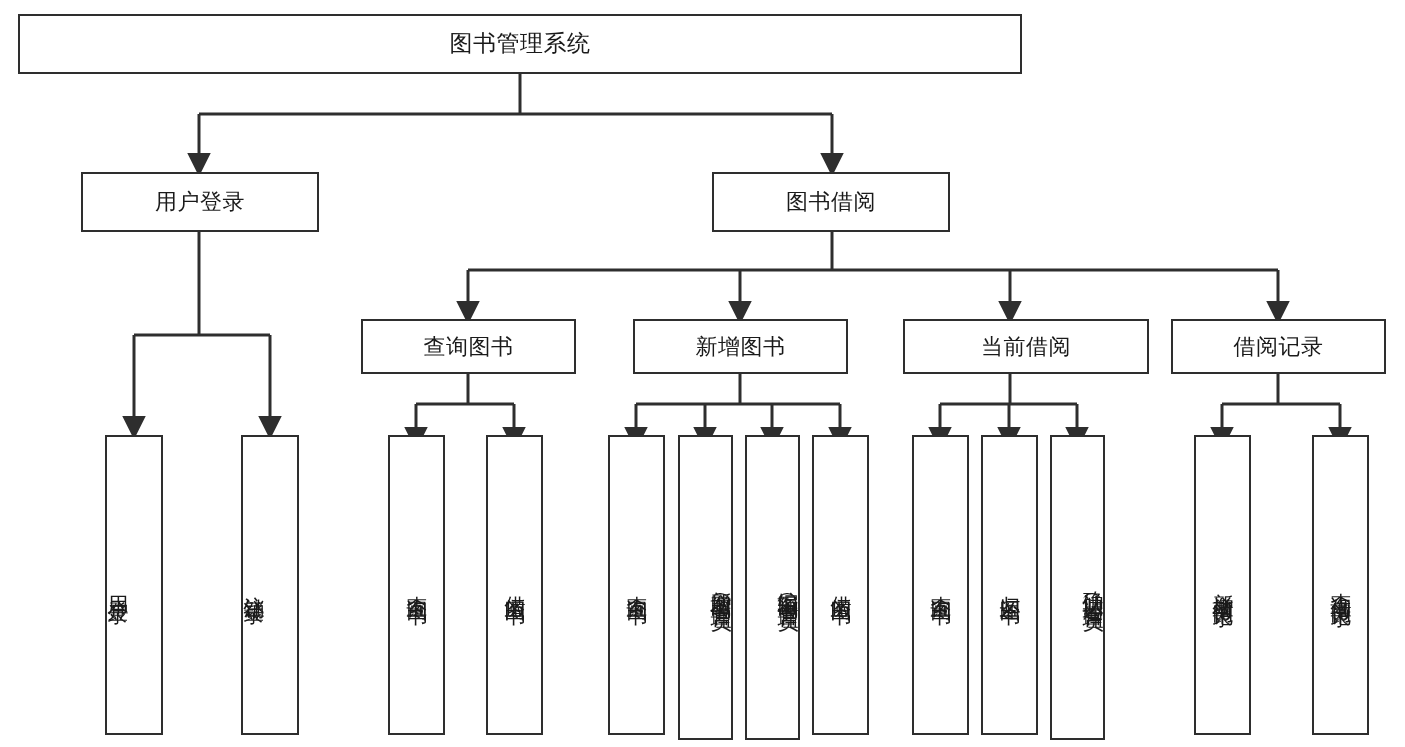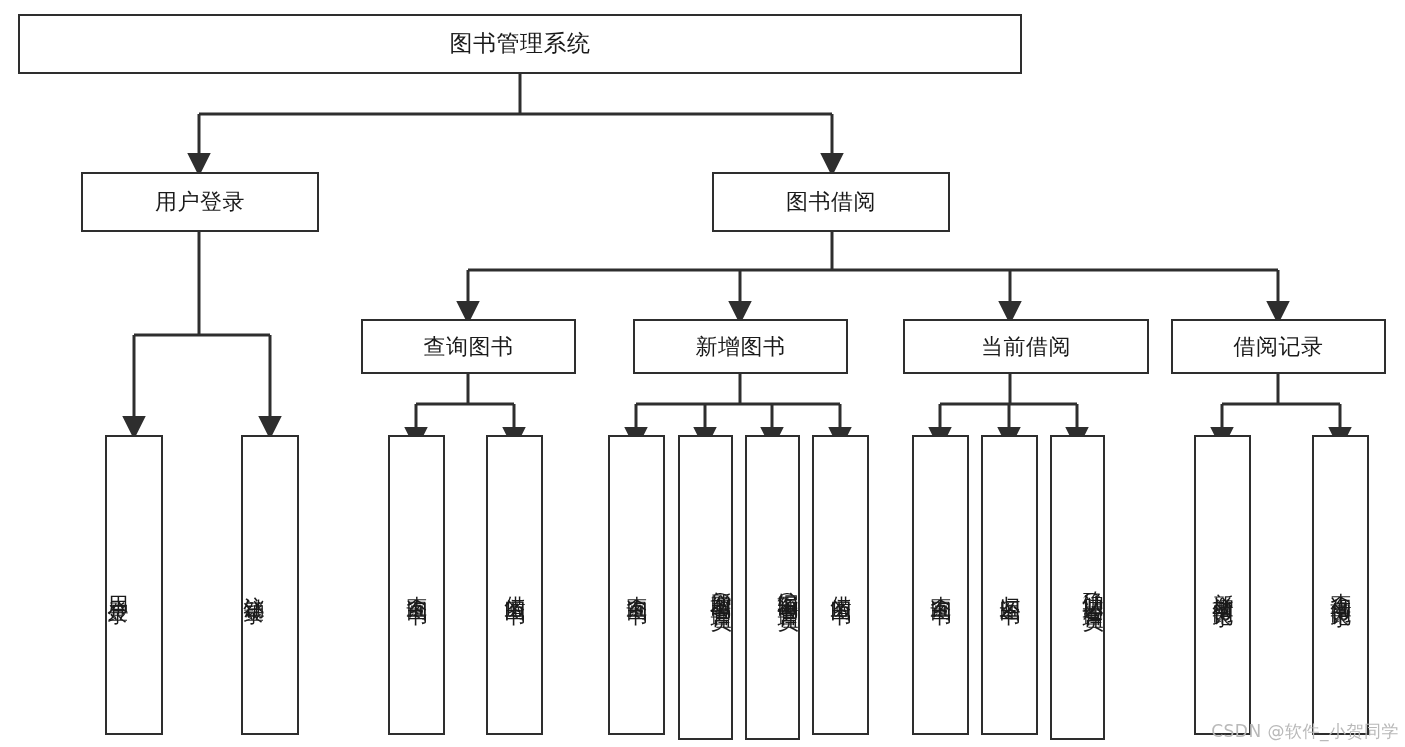--- a/index.html
+++ b/index.html
@@ -195,14 +195,13 @@
     <span class="node-label">确认归还（管理员）</span>
   </div>
 
   <div class="node vert" style="left:1194px; top:435px; width:57px; height:300px;">
     <span class="node-label">新增借阅记录</span>
   </div>
   <div class="node vert" style="left:1312px; top:435px; width:57px; height:300px;">
     <span class="node-label">查询借阅记录</span>
   </div>
 
-  <div id="watermark">CSDN @软件_小贺同学</div>
 </div>
 
 </body></html>

